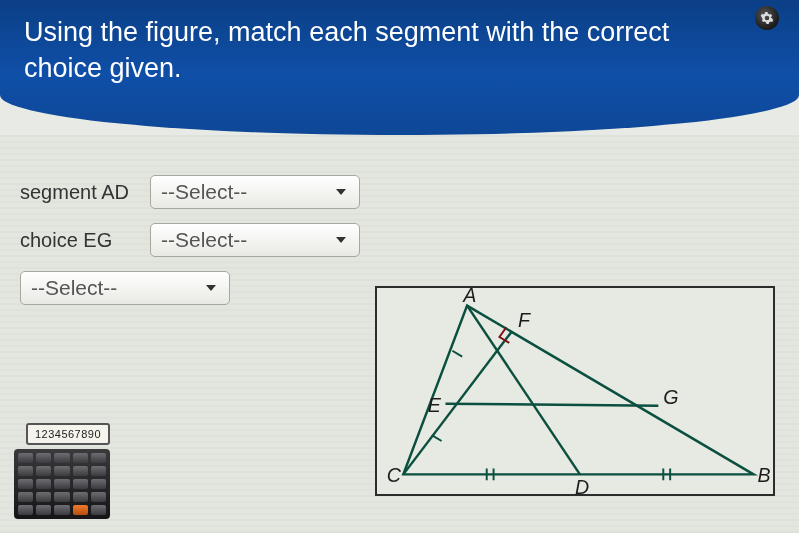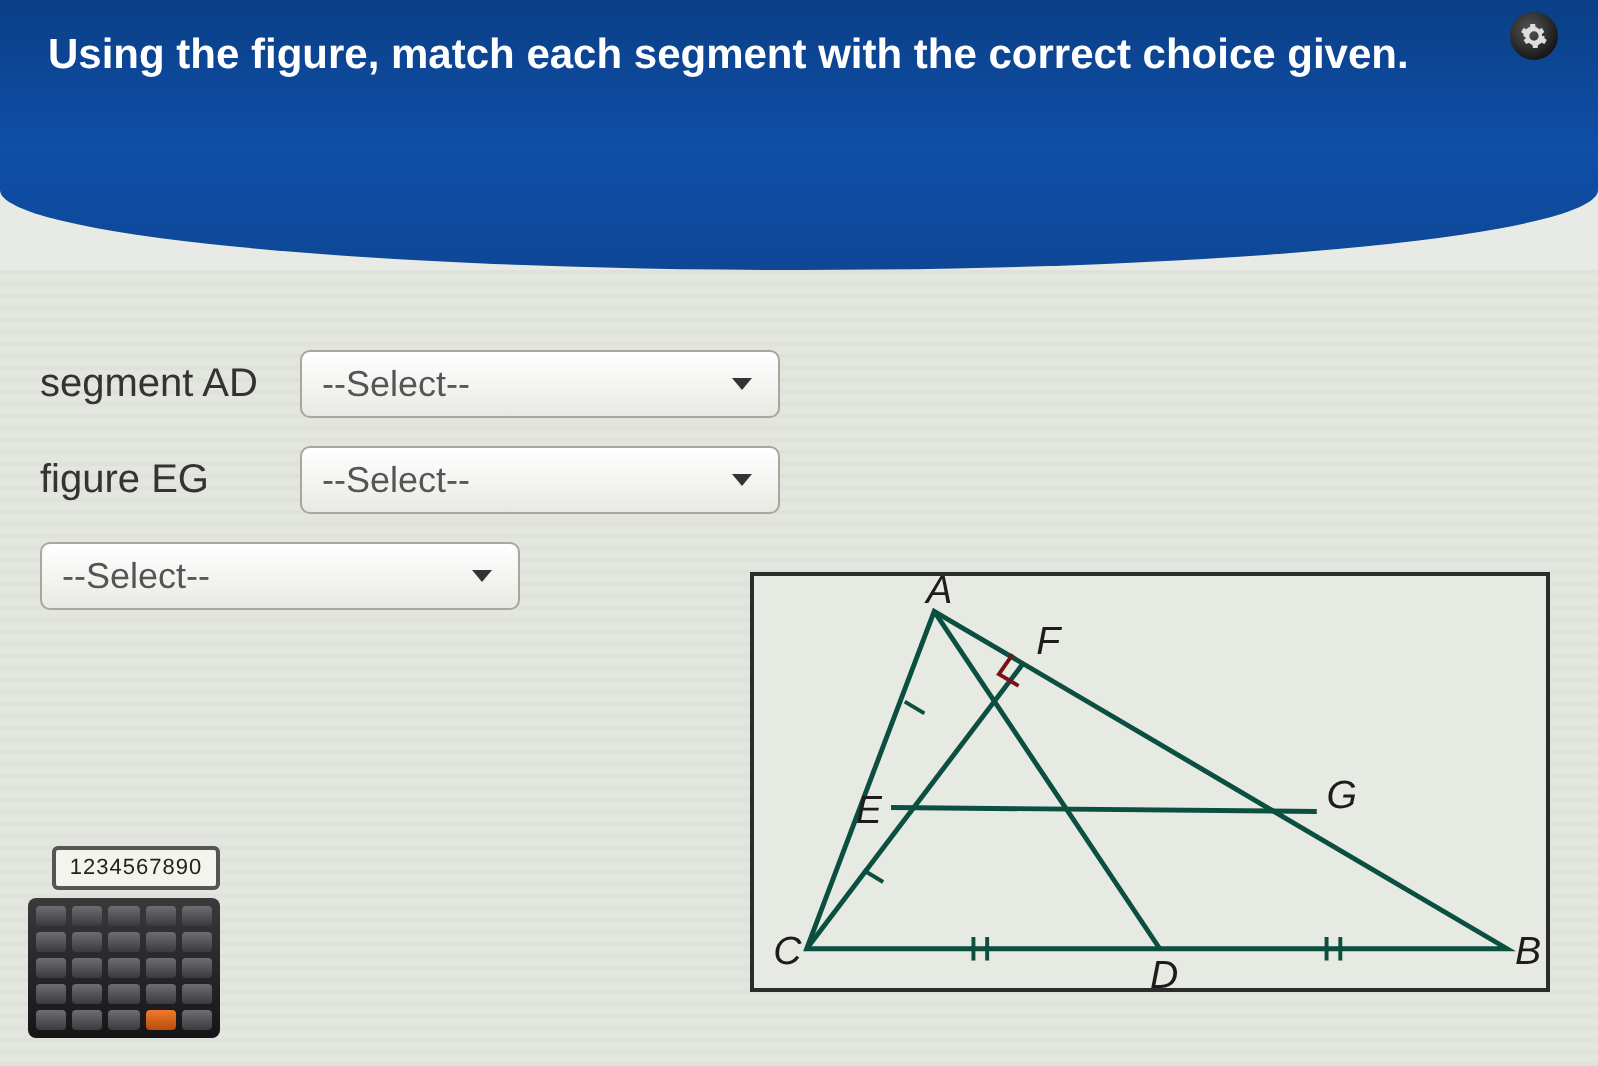--- a/index.html
+++ b/index.html
@@ -9,22 +9,22 @@
     position:relative;
     width:100%;
     height:135px;
     background: linear-gradient(to bottom, #0b3f86 0%, #0f4fa8 55%, #0e4796 100%);
     border-bottom-left-radius: 50% 40px;
     border-bottom-right-radius: 50% 40px;
     padding: 14px 24px 0 24px;
     color:#fff;
   }
   .header .title {
-    font-size: 21px;
-    font-weight: 700;
+    font-size: 27px;
+    font-weight: 400;
     line-height: 1.35;
     max-width: 700px;
   }
   .settings-icon {
     position:absolute;
     top:6px; right:20px;
     width:24px; height:24px;
     border-radius:50%;
     background: radial-gradient(circle at 40% 35%, #555 0%, #111 80%);
   }
@@ -34,26 +34,26 @@
     padding: 40px 0 10px 20px;
     background:
       repeating-linear-gradient(0deg, rgba(0,0,0,0.02) 0 2px, transparent 2px 6px),
       #e3e6df;
     height: 398px;
   }
   .row { display:flex; align-items:center; margin-bottom:14px; }
   .row-label { width:130px; font-size:20px; color:#333; }
   .select {
     display:flex; align-items:center; justify-content:space-between;
-    width:240px; height:34px;
+    width:210px; height:34px;
     background: linear-gradient(#ffffff,#e9e9e4);
     border:1px solid #a7a79c;
     border-radius:5px;
     padding:0 10px;
-    font-size:18px; color:#555;
+    font-size:21px; color:#555;
     cursor:pointer;
   }
   .select .chev { display:flex; align-items:center; justify-content:center; width:16px; height:16px; color:#444; }
   .figure-box {
     position:absolute;
     left:375px; top:286px;
     width:400px; height:210px;
     border:2px solid #2b2d2c;
     background:#e7eae2;
   }
@@ -102,21 +102,21 @@
         <span>--Select--</span>
         <span class="chev">
           <svg viewBox="0 0 10 6" width="10" height="6">
               <path d="M0 0 L5 6 L10 0 Z" fill="#333"></path>
             </svg>
         </span>
       </div>
     </div>
 
     <div class="row">
-      <div class="row-label">figure EG</div>
+      <div class="row-label">choice EG</div>
       <div class="select">
         <span>--Select--</span>
         <span class="chev">
           <svg viewBox="0 0 10 6" width="10" height="6">
               <path d="M0 0 L5 6 L10 0 Z" fill="#333"></path>
             </svg>
         </span>
       </div>
     </div>
 

